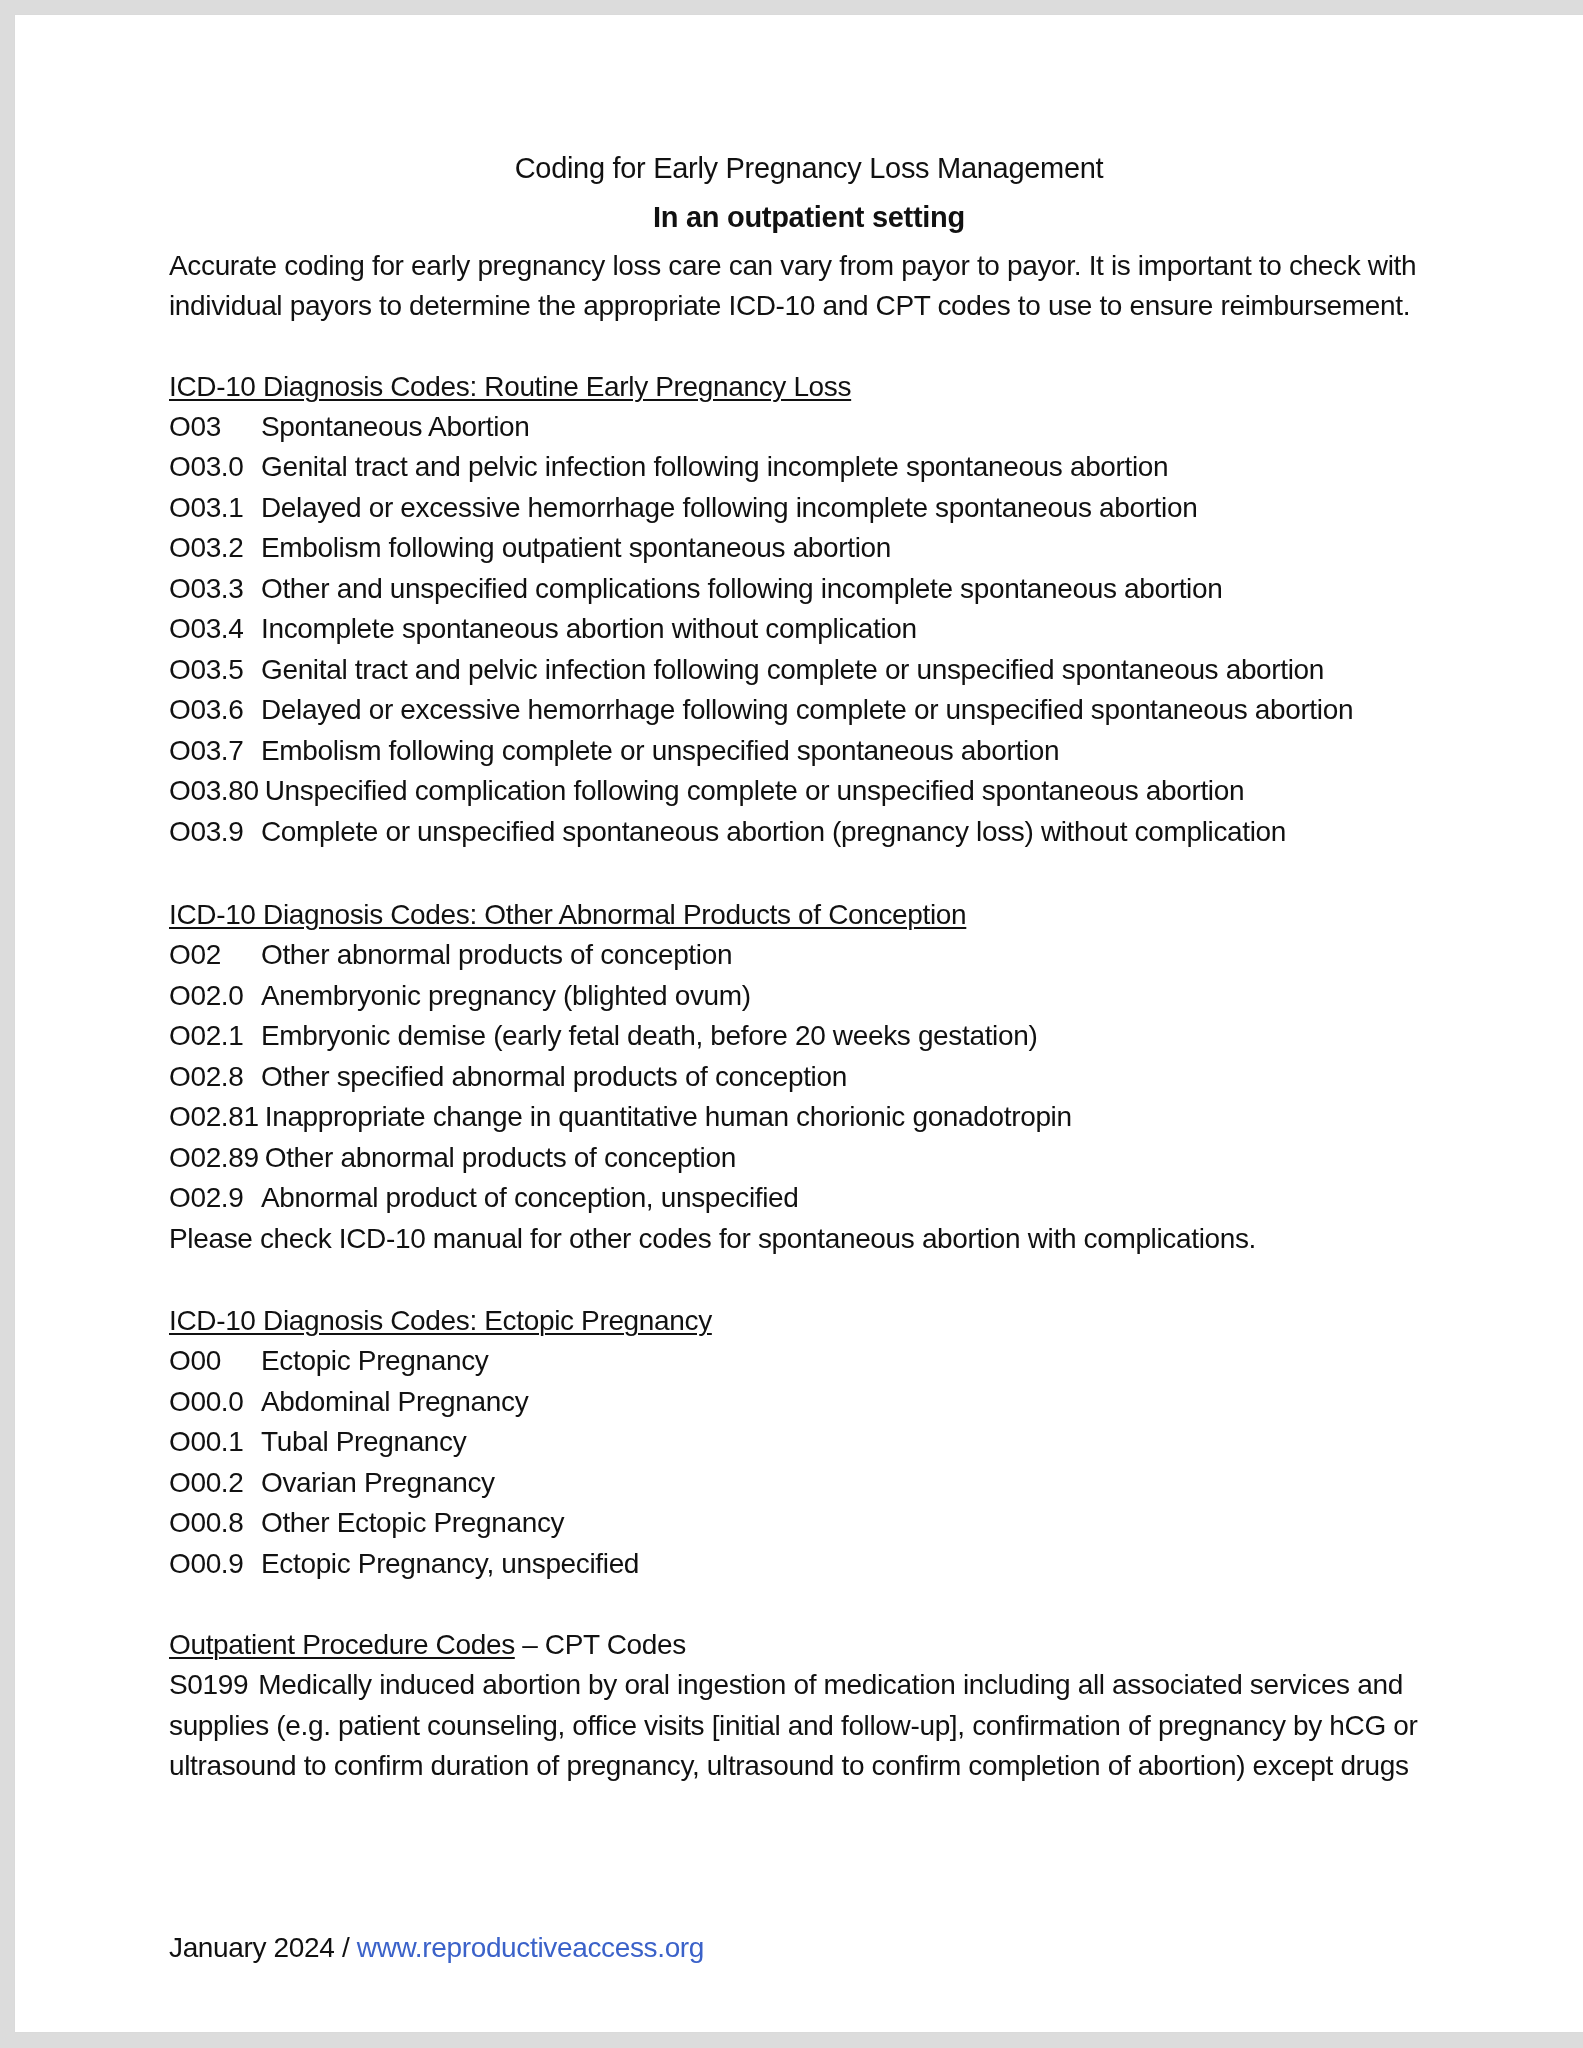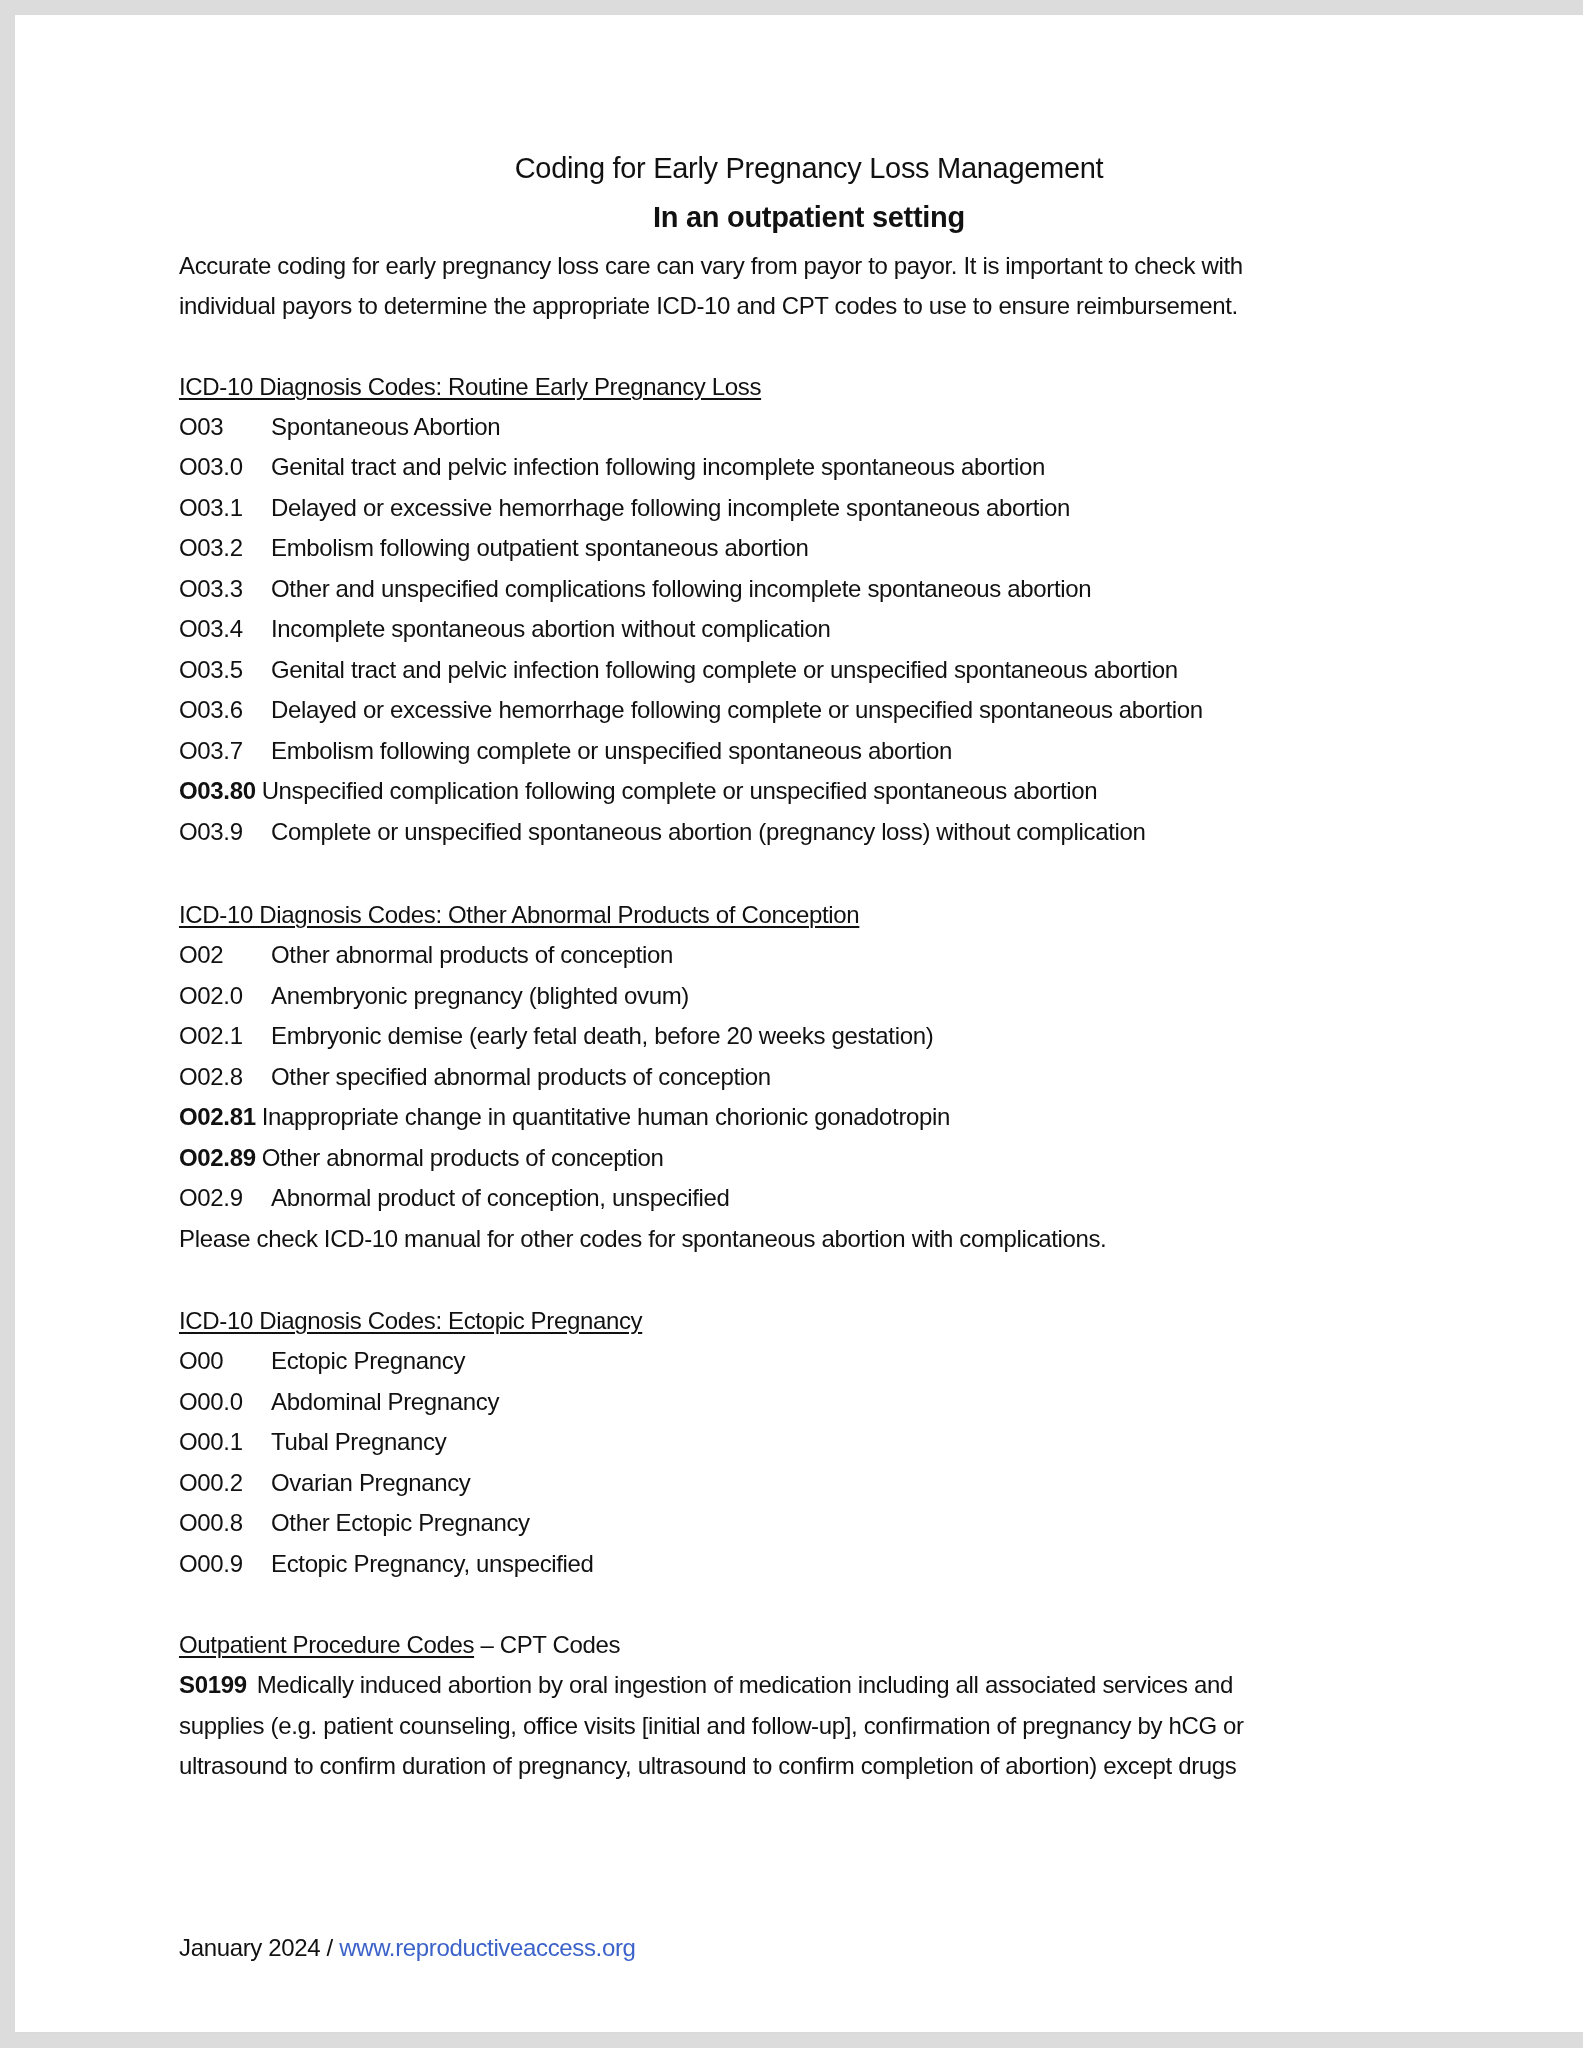--- a/index.html
+++ b/index.html
@@ -49,39 +49,38 @@
       text-align: center;
       top: 182px;
       font-size: 29px;
       letter-spacing: -0.3px;
       line-height: 40px;
       white-space: nowrap;
       font-weight: bold;
     }
     .line {
       position: absolute;
-      left: 15px;
-      font-size: 24px;
+      left: 5px;
+      font-size: 28px;
       line-height: 40px;
       letter-spacing: -0.35px;
       white-space: nowrap;
     }
     .heading {
       text-decoration: underline;
       text-underline-offset: 3px;
       text-decoration-thickness: 1.5px;
     }
     .code {
       display: inline-block;
       width: 92px;
     }
     .code.wide {
       width: auto;
       margin-right: 6px;
-      font-weight: bold;
     }
     .link {
       color: #3b62c9;
       text-underline-offset: 3px;
     }
   </style>
 </head>
 <body>
 
 <div class="page">

